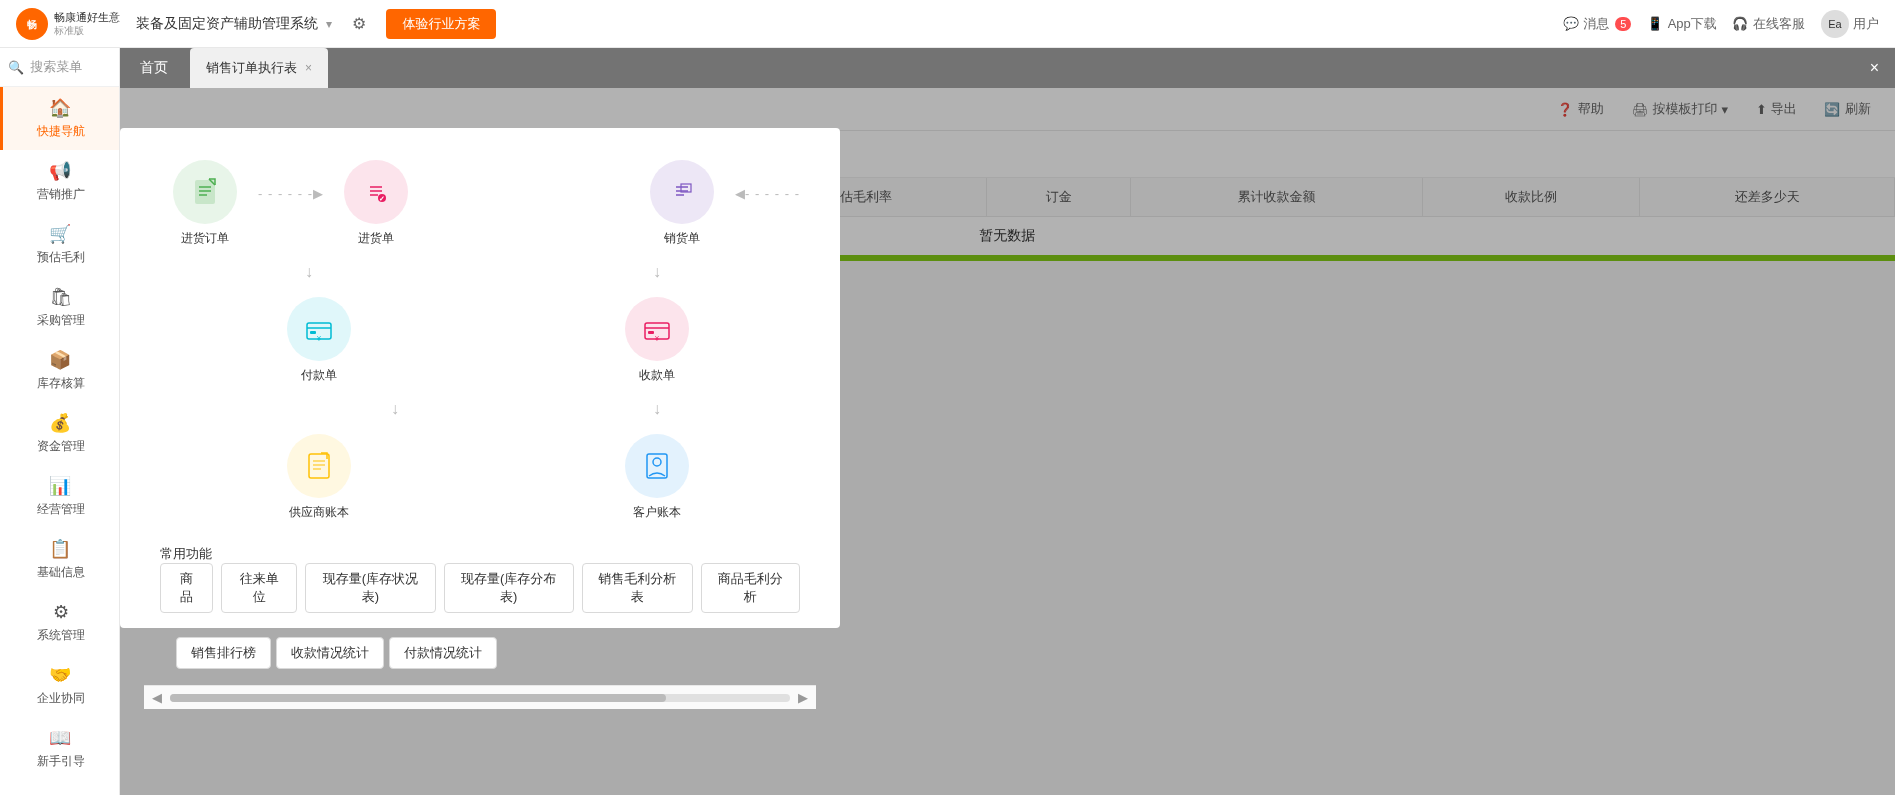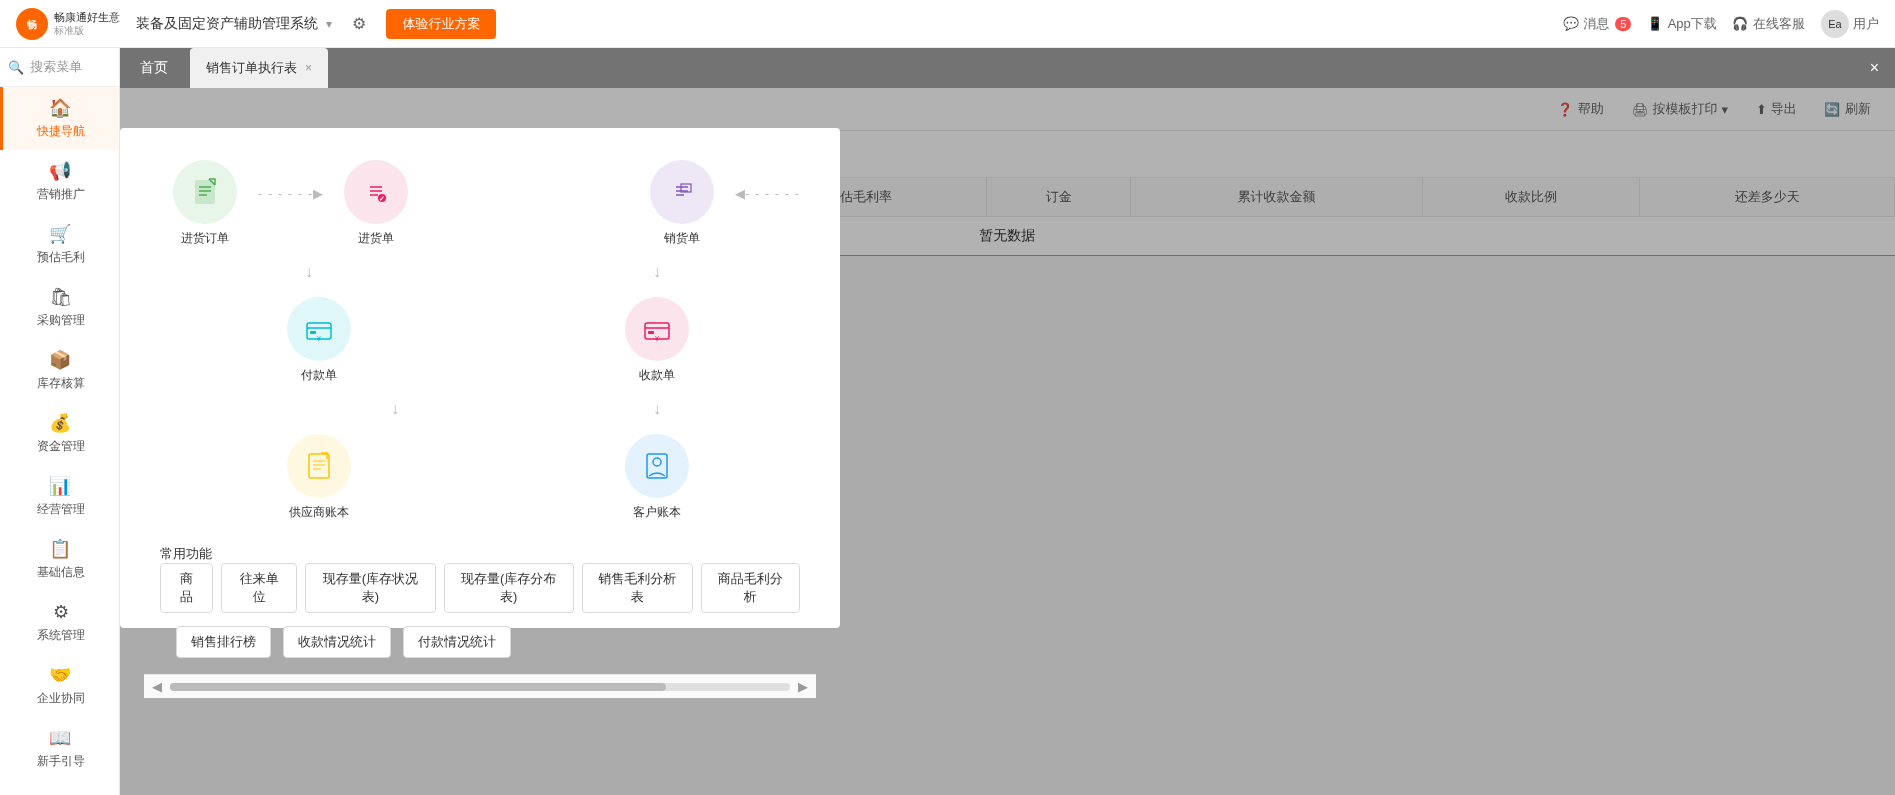--- a/index.html
+++ b/index.html
@@ -260,21 +260,21 @@
       text-align: center;
       color: #555;
       font-weight: 500;
       border-bottom: 1px solid #e8e8e8;
       border-right: 1px solid #e8e8e8;
       white-space: nowrap;
     }
     .data-table td {
       padding: 10px 12px;
       text-align: center;
-      border-bottom: 1px solid #84cc16;
+      border-bottom: 6px solid #84cc16;
       color: #333;
     }
     .no-data {
       text-align: center;
       padding: 40px;
       color: #999;
       font-size: 14px;
     }
 
     
@@ -686,21 +686,21 @@
             <div class="common-title">常用功能</div>
             <div class="func-buttons" id="func-buttons-container">
             <div style="display: flex; gap: 8px; flex-wrap: nowrap; width: 100%;">
                   <button class="func-btn">商品</button>
                   <button class="func-btn">往来单位</button>
                   <button class="func-btn">现存量(库存状况表)</button>
                   <button class="func-btn">现存量(库存分布表)</button>
                   <button class="func-btn">销售毛利分析表</button>
                   <button class="func-btn">商品毛利分析</button>
                 </div>
-                <div style="display: flex; gap: 12px; flex-wrap: nowrap; width: 100%; margin-top: 5px; padding-left: 16px;">
+                <div style="display: flex; gap: 5px; flex-wrap: nowrap; width: 100%; margin-top: 16px; padding-left: 16px;">
                   <button class="func-btn">销售排行榜</button>
                   <button class="func-btn">收款情况统计</button>
                   <button class="func-btn">付款情况统计</button>
                 </div>
               </div>
           </div>
 
           <div class="scrollbar-hint">
             <span style="color:#999;">◀</span>
             <div class="scrollbar-track">

